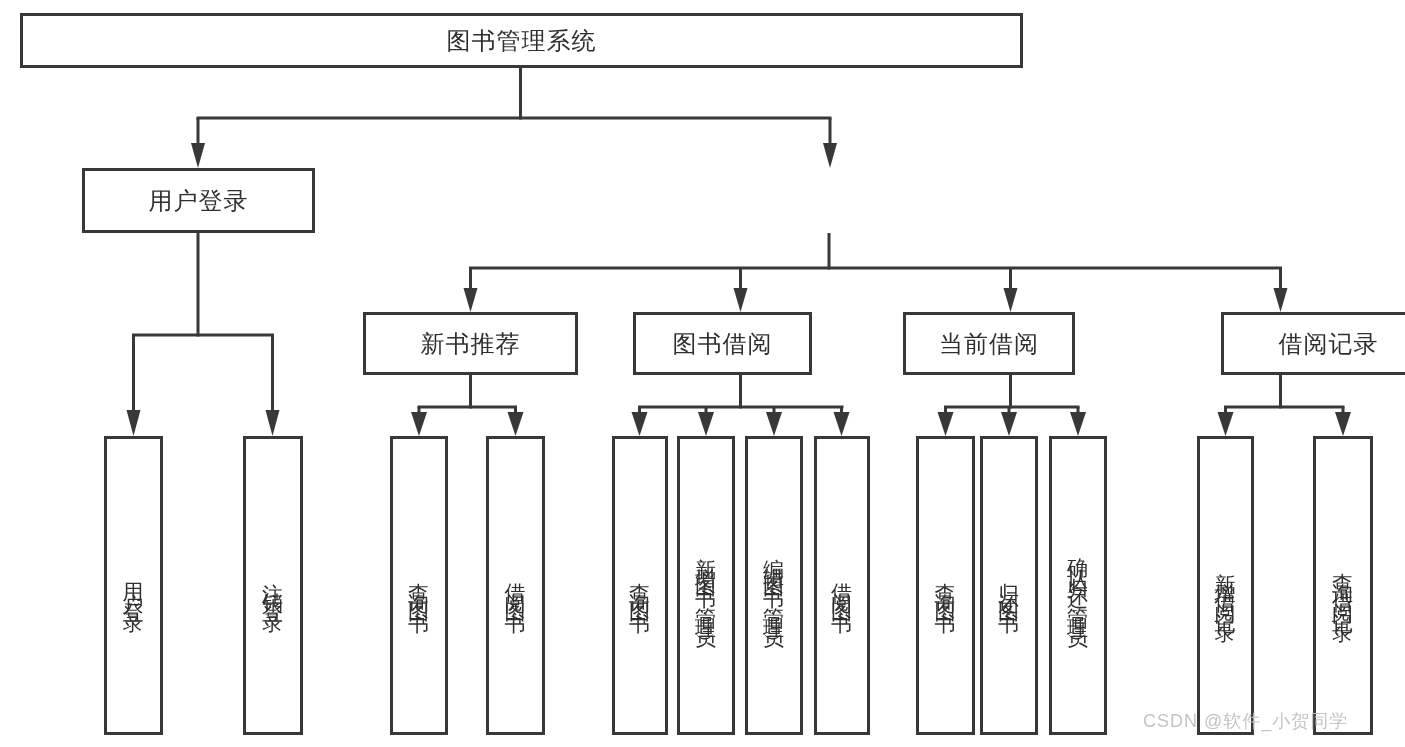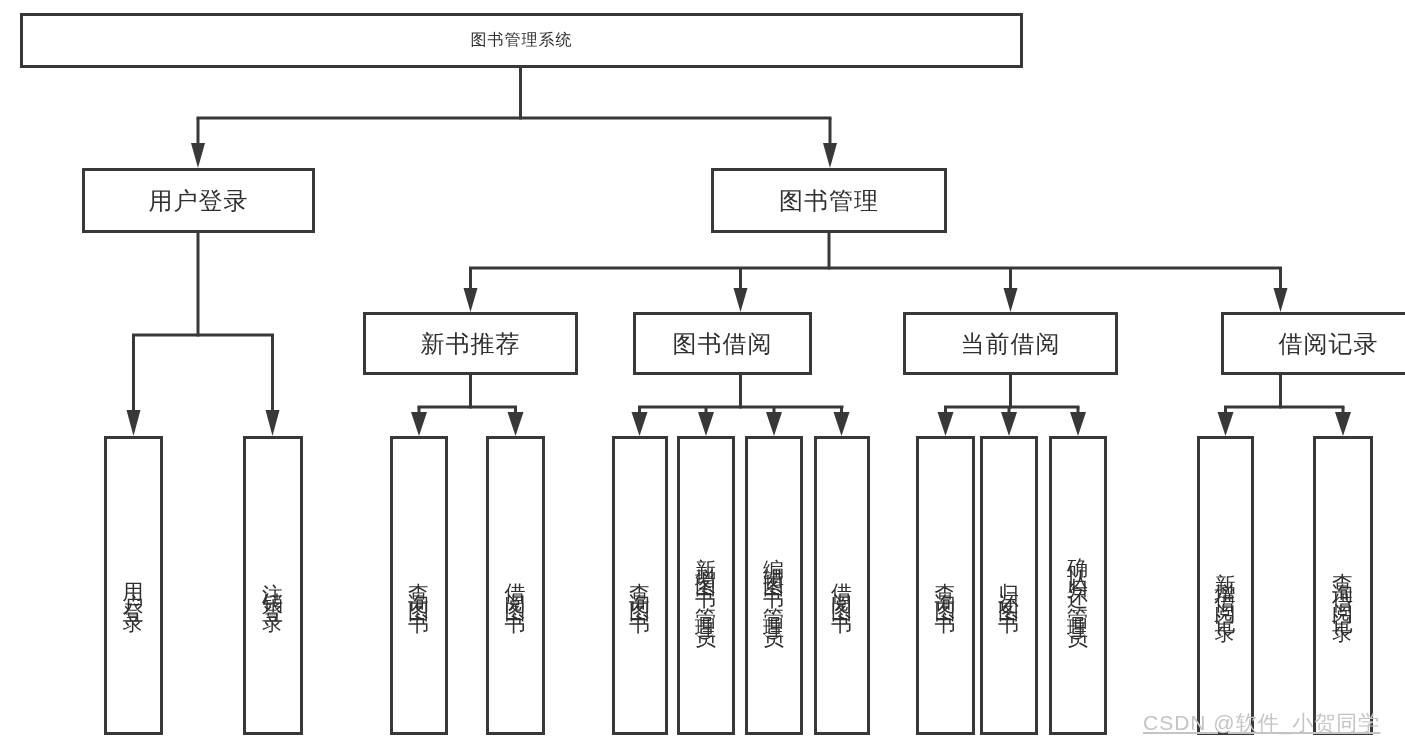--- a/index.html
+++ b/index.html
@@ -24,38 +24,37 @@
   .connectors line{stroke:var(--line);stroke-width:3;}
   .connectors polygon{fill:var(--line);}
   .node{
     position:absolute;
     box-sizing:border-box;
     border:3px solid var(--line);
     background:#fff;
     display:flex;align-items:center;justify-content:center;
     text-align:center;
   }
-  .node.root{font-size:16px;letter-spacing:1px;font-family:Liberation Serif, serif;}
+  .node.root{font-size:24px;letter-spacing:1px;font-family:Liberation Serif, serif;}
   .node.branch{font-size:24px;letter-spacing:1px;}
   .node.leaf span{
     writing-mode:vertical-rl;
     font-size:21px;
     letter-spacing:10px;
     line-height:1;
     white-space:nowrap;
   }
   .watermark{
     position:absolute;
     left:1143px;top:709px;
-    font-size:21px;
+    font-size:18px;
     color:var(--wm);
     letter-spacing:1px;
     white-space:nowrap;
     z-index:5;
-    text-decoration:underline;
   }
 </style>
 </head>
 <body>
 
 <div class="canvas">
 
   <svg class="connectors" viewBox="0 0 1405 747" xmlns="http://www.w3.org/2000/svg">
 
     <line x1="520.5" y1="68" x2="520.5" y2="119.5"></line>
@@ -118,31 +117,28 @@
     <polygon points="1335,412 1351,412 1343,436"></polygon>
   </svg>
 
   <div class="node root" style="left:20px;top:13px;width:1003px;height:55px;">
     <span>图书管理系统</span>
   </div>
 
   <div class="node branch" style="left:82px;top:168px;width:233px;height:65px;">
     <span>用户登录</span>
   </div>
-  <div class="node branch" style="left:711px;top:168px;width:236px;height:65px;">
-    <span>图书管理</span>
-  </div>
 
   <div class="node branch" style="left:363px;top:312px;width:215px;height:63px;">
     <span>新书推荐</span>
   </div>
   <div class="node branch" style="left:633px;top:312px;width:179px;height:63px;">
     <span>图书借阅</span>
   </div>
-  <div class="node branch" style="left:903px;top:312px;width:215px;height:63px;">
+  <div class="node branch" style="left:903px;top:312px;width:172px;height:63px;">
     <span>当前借阅</span>
   </div>
   <div class="node branch" style="left:1173px;top:312px;width:215px;height:63px;margin-left:48px;">
     <span>借阅记录</span>
   </div>
 
   <div class="node leaf" style="left:104px;top:436px;width:59px;height:299px;">
     <span>用户登录</span>
   </div>
   <div class="node leaf" style="left:243px;top:436px;width:60px;height:299px;">

